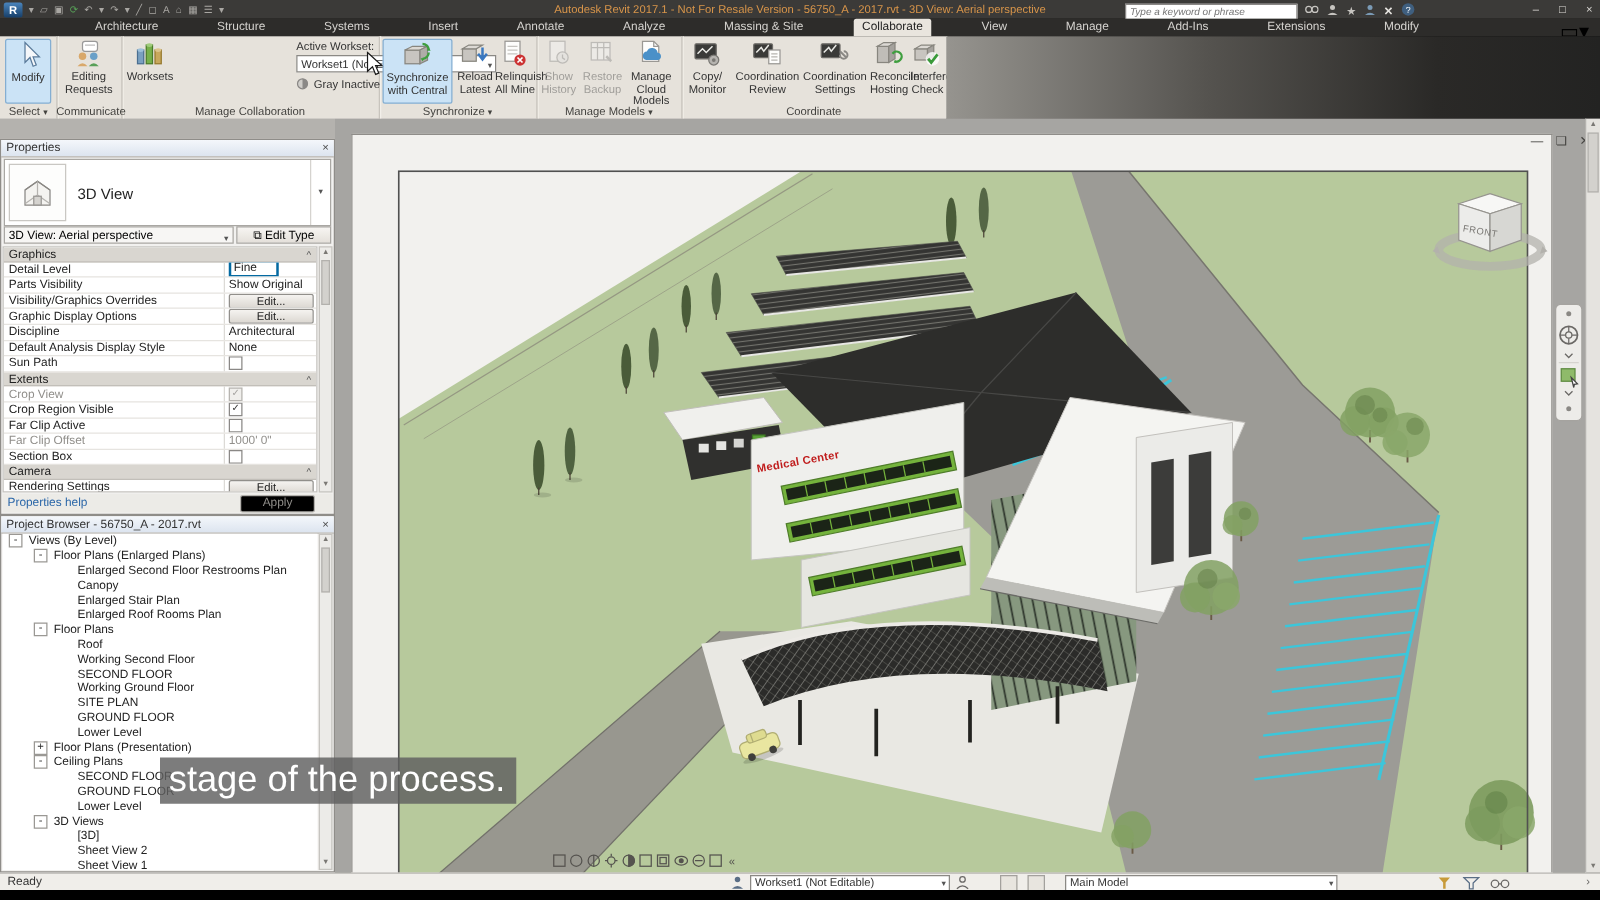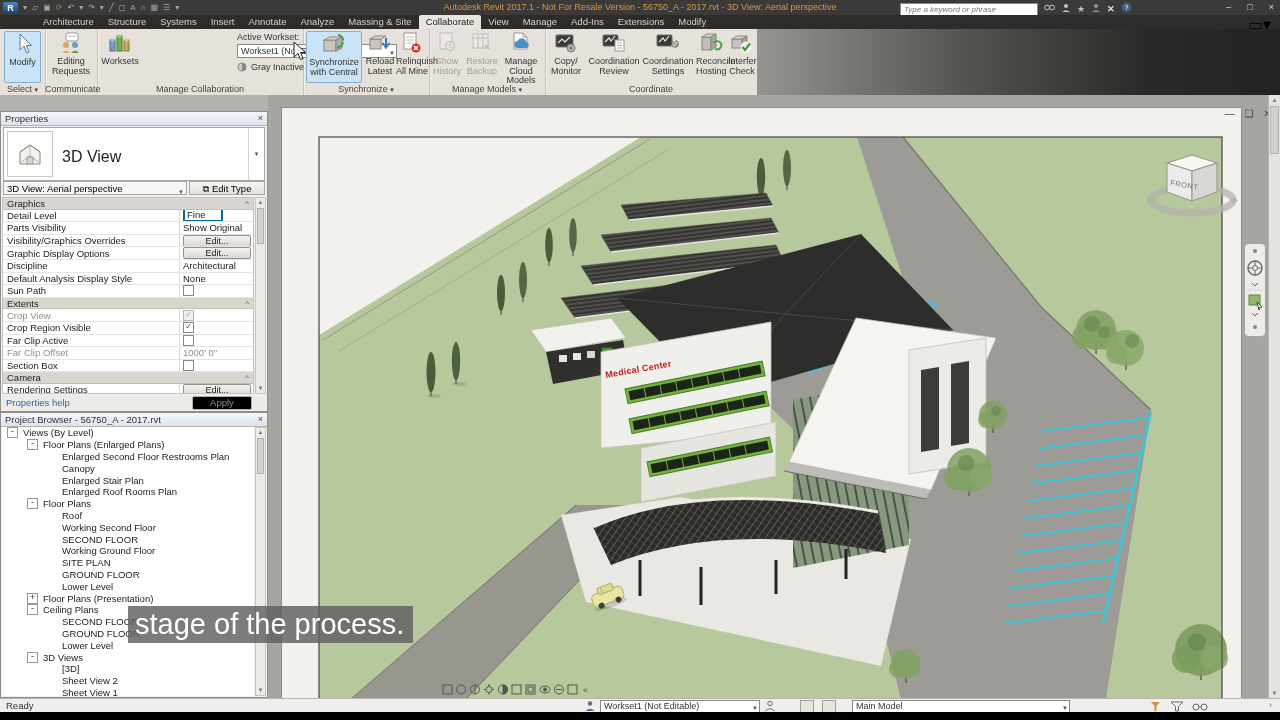--- a/index.html
+++ b/index.html
@@ -11,21 +11,21 @@
   .qicon{color:#a9a7a3;font-size:8px;line-height:13px;}
   .qicon.grn{color:#57a057;}
   .maintitle{position:absolute;left:0;top:0;width:100%;text-align:center;font-size:9px;line-height:15px;color:#d8954a;pointer-events:none;}
   .searchwrap{position:absolute;left:900px;top:2px;display:flex;align-items:center;gap:6px;}
   .searchwrap input{width:130px;height:11px;font-size:8px;font-style:italic;color:#666;border:1px solid #8a8886;padding:0 3px;font-family:"Liberation Sans",sans-serif;}
   .tbico{font-size:9px;color:#c6c4c0;line-height:12px;}
   .tbico.wh{color:#e8e6e2;font-weight:bold;}
   .winbtns{position:absolute;right:6px;top:0;display:flex;gap:16px;color:#dcdad6;font-size:9px;line-height:14px;}
   
   .tabrow{position:absolute;left:0;top:15px;width:1280px;height:14px;background:#2d2c2a;display:flex;padding-left:36px;box-sizing:border-box;}
-  .tab{font-size:9.5px;color:#d5d3cf;padding:0 7px;line-height:14px;white-space:nowrap;}
+  .tab{font-size:9.5px;color:#d5d3cf;padding:0 7px;line-height:14px;white-space:nowrap;margin-left:33px;}
   .tab.active{background:#e9e5de;color:#222;border-radius:2px 2px 0 0;}
   
   .ribbon{position:absolute;left:0;top:29px;width:757px;height:66px;background:#e6e2db;border-bottom:1px solid #b7b4ae;}
   .ribbonfade{position:absolute;left:757px;top:29px;right:0;height:67px;background:linear-gradient(to right,#96948f,#55534f 40%,#2a2927 75%,#232322);}
   .rpanel{position:absolute;top:0;height:66px;border-right:1px solid #c8c4bd;box-shadow:1px 0 0 #f2efe9;}
   .rplabel{position:absolute;bottom:0;left:0;right:0;height:11px;font-size:9px;color:#43423f;text-align:center;line-height:11px;white-space:nowrap;}
   .bigbtn{position:absolute;top:2px;text-align:center;font-size:9px;line-height:9.5px;color:#333;}
   .bigbtn .bicon{height:25px;margin-bottom:1px;}
   .bigbtn.hl{background:#cbe3f6;border:1px solid #84aed2;border-radius:2px;box-sizing:border-box;}
   .bigbtn.dis{color:#a09e9a;}
@@ -33,21 +33,21 @@
   .wsselect{margin-top:2px;width:152px;height:12px;background:#fff;border:1px solid #8b8985;font-size:9px;line-height:12px;padding:0 3px;position:relative;white-space:nowrap;overflow:hidden;}
   .wsselect .dd{position:absolute;right:1px;top:2px;font-size:6px;color:#555;}
   .grayrow{margin-top:4px;display:flex;align-items:center;gap:4px;font-size:9px;color:#333;}
   
   .leftcol{position:absolute;left:0;top:95px;width:268px;height:603px;background:#b4b2ae;}
   .panelbox{position:absolute;left:0;width:268px;background:#f2f1ef;border:1px solid #8f8d89;box-sizing:border-box;}
   .phead{height:13px;background:linear-gradient(#f4f7fb,#dce4ef);border-bottom:1px solid #b5b3af;font-size:9.5px;color:#333;padding-left:4px;line-height:13px;position:relative;}
   .phead .x{position:absolute;right:4px;top:0;color:#444;font-size:9px;}
   .typesel{position:absolute;left:2px;top:15px;right:2px;height:52px;background:#fff;border:1px solid #a9a7a3;}
   .ticonbox{position:absolute;left:3px;top:3px;width:44px;height:44px;border:1px solid #c9c7c3;background:#fdfdfc;}
-  .tlabel{position:absolute;left:58px;top:20px;font-size:16px;color:#222;}
+  .tlabel{position:absolute;left:58px;top:20px;font-size:12px;color:#222;}
   .tdd{position:absolute;right:0;top:0;bottom:0;width:15px;border-left:1px solid #d5d3cf;color:#555;font-size:6px;text-align:center;line-height:52px;}
   .viewselrow{position:absolute;left:2px;top:69px;right:2px;height:14px;display:flex;gap:2px;}
   .vselbox{flex:1;border:1px solid #a9a7a3;background:#f7f6f4;font-size:9.5px;line-height:13px;padding:0 3px;position:relative;white-space:nowrap;overflow:hidden;}
   .vselbox .dd{position:absolute;right:2px;top:4px;font-size:6px;color:#555;}
   .etbtn{width:74px;border:1px solid #a9a7a3;background:linear-gradient(#f7f5f2,#e4e0da);font-size:9.5px;line-height:13px;text-align:center;white-space:nowrap;}
   .pgrid{position:absolute;left:1px;top:85px;right:13px;bottom:17px;background:#fff;border:1px solid #c4c2be;overflow:hidden;}
   .prow{display:flex;height:11.6px;border-bottom:1px solid #e6e4e0;align-items:center;font-size:9.5px;color:#222;}
   .prow .plab{width:172px;padding-left:4px;white-space:nowrap;overflow:hidden;}
   .prow .pvalc{flex:1;border-left:1px solid #dcdad6;height:100%;display:flex;align-items:center;padding-left:3px;overflow:hidden;white-space:nowrap;}
   .prow.sec{background:#d9d6d0;border-bottom:1px solid #c2bfb9;justify-content:space-between;padding:0 4px;box-sizing:border-box;}

